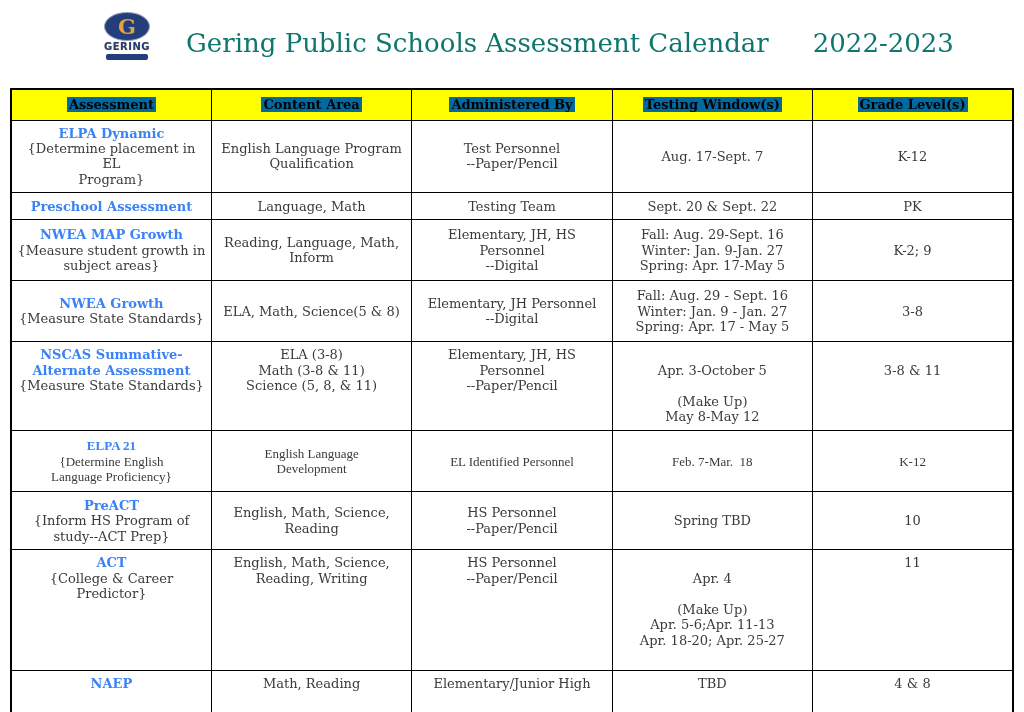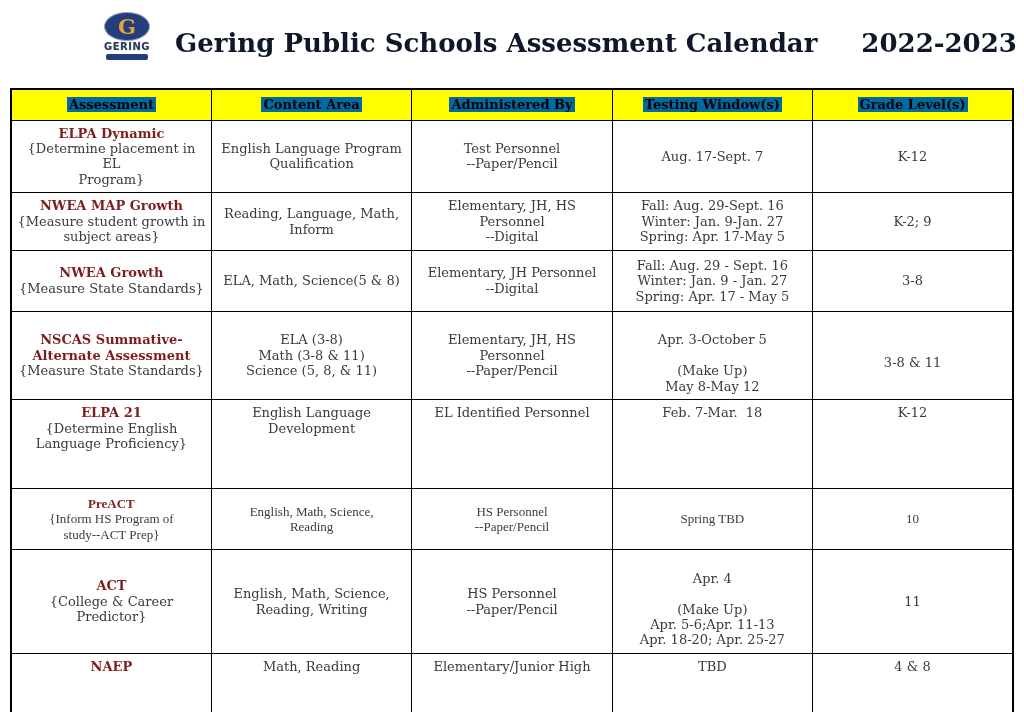--- a/index.html
+++ b/index.html
@@ -31,22 +31,22 @@
     letter-spacing: 0.5px; margin-top: 1px; line-height: 1;
     font-family: "DejaVu Sans", sans-serif;
     text-shadow: 0 0 1px #caa84c;
   }
   .logo-banner {
     width: 42px; height: 6px; margin: 2px auto 0;
     background: #243e7b; border-radius: 2px;
   }
   .title-row {
     position: absolute; top: 28px; left: 175px; width: 790px;
-    text-align: center; font-size: 26px; font-weight: bold;
-    color: #0f172a; white-space: nowrap;
+    text-align: center; font-size: 26px; font-weight: normal;
+    color: #0f766e; white-space: nowrap;
   }
   .title-year { margin-left: 44px; }
 
   
   .calendar-table {
     position: absolute; top: 88px; left: 10px; width: 1004px;
     border-collapse: collapse; table-layout: fixed;
     border: 2px solid #000;
   }
   .calendar-table th, .calendar-table td {
@@ -60,21 +60,21 @@
   }
   thead tr { height: 31px; }
   th .hl { background: #0369a1; padding: 0 2px; }
 
   .calendar-table td {
     font-size: 13px; color: #3a3a3a;
     text-align: center; vertical-align: middle;
     padding: 5px 5px; line-height: 1.19;
   }
   .line { white-space: pre-wrap; }
-  .name-line { font-weight: bold; color: #7f1d1d; text-align: center; }
+  .name-line { font-weight: bold; color: #3b82f6; text-align: center; }
 
   tbody tr:nth-child(1) { height: 62px; }
   tbody tr:nth-child(2) { height: 27px; }
   tbody tr:nth-child(3) { height: 61px; }
   tbody tr:nth-child(4) { height: 61px; }
   tbody tr:nth-child(5) { height: 89px; margin-left: 33px; }
   tbody tr:nth-child(6) { height: 61px; font-family: Liberation Serif, serif; }
   tbody tr:nth-child(7) { height: 58px; }
   tbody tr:nth-child(8) { height: 121px; }
   tbody tr:nth-child(9) { height: 46px; }
@@ -125,20 +125,37 @@
         </td>
         <td>
           <div class="line body-line">Aug. 17-Sept. 7</div>
         </td>
         <td>
           <div class="line body-line">K-12</div>
         </td>
       </tr>
       <tr>
         <td>
+          <div class="line name-line">Preschool Assessment</div>
+        </td>
+        <td>
+          <div class="line body-line">Language, Math</div>
+        </td>
+        <td>
+          <div class="line body-line">Testing Team</div>
+        </td>
+        <td>
+          <div class="line body-line">Sept. 20 &amp; Sept. 22</div>
+        </td>
+        <td>
+          <div class="line body-line">PK</div>
+        </td>
+      </tr>
+      <tr>
+        <td>
           <div class="line name-line">NWEA MAP Growth</div>
           <div class="line desc-line">{Measure student growth in</div>
           <div class="line desc-line">subject areas}</div>
         </td>
         <td>
           <div class="line body-line">Reading, Language, Math,</div>
           <div class="line body-line">Inform</div>
         </td>
         <td>
           <div class="line body-line">Elementary, JH, HS Personnel</div>

